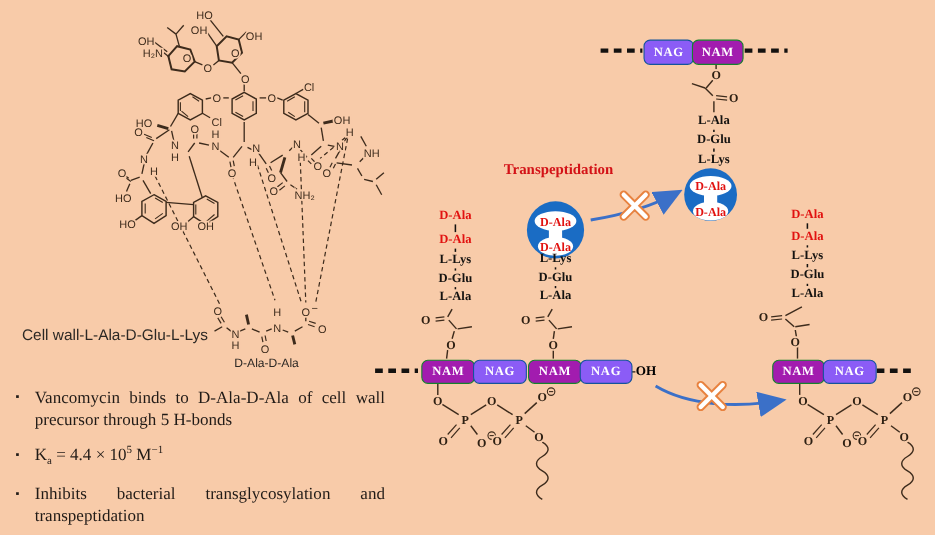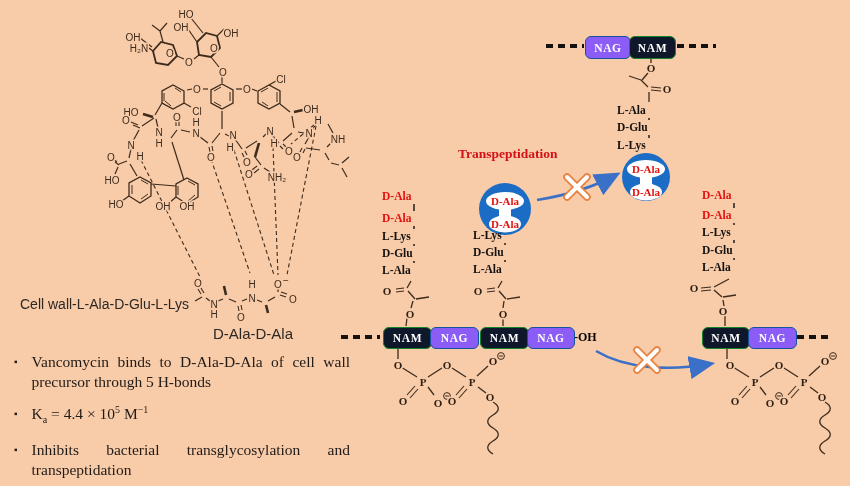--- a/index.html
+++ b/index.html
@@ -3,22 +3,22 @@
 <meta charset="utf-8">
 <style>
   html,body{margin:0;padding:0;background:#f8cba9;}
   #canvas{position:relative;width:850px;height:486px;background:#f8cba9;overflow:hidden;
           font-family:"Liberation Serif",serif;}
   #chem{position:absolute;left:0;top:0;z-index:1;}
   #labels{position:absolute;left:0;top:0;width:850px;height:486px;z-index:2;pointer-events:none;}
   .block{position:absolute;border-radius:6px;color:#fff;display:flex;align-items:center;justify-content:center;
          font:bold 11.5px "Liberation Serif",serif;letter-spacing:.6px;}
   .block.blue{background:#8b5cf6;border:1px solid #13549c;}
-  .block.green{background:#0f172a;border:1px solid #15822c;}
-  .chain-label{position:absolute;width:64px;text-align:left;font:bold 11.5px "Liberation Serif",serif;color:#141210;}
+  .block.green{background:#a21caf;border:1px solid #15822c;}
+  .chain-label{position:absolute;width:64px;text-align:center;font:bold 11.5px "Liberation Serif",serif;color:#141210;}
   .chain-label.red{color:#e11210;}
   .fig-label-red{position:absolute;font:bold 13.5px "Liberation Serif",serif;color:#d31217;white-space:nowrap;}
   .sans-label{position:absolute;font:14px "Liberation Sans",sans-serif;color:#2c2824;white-space:nowrap;}
   .oh-label{position:absolute;font:bold 12px "Liberation Serif",serif;color:#000000;white-space:nowrap;}
   #bullets{position:absolute;left:14px;top:352px;width:336px;margin:0;padding:0;list-style:none;
            font:15.5px "Liberation Serif",serif;color:#211b17;}
   #bullets li{display:flex;gap:14px;margin-bottom:13px;}
   .marker{font-size:10px;line-height:20px;color:#211b17;}
   .btext{flex:1;text-align:justify;text-align-last:left;line-height:1.27;}
   .btext sub{font-size:10px;}
@@ -342,21 +342,21 @@
         <text x="779" y="368.5" class="atR">O</text>
         <text x="804" y="385.5" class="atR">P</text>
         <text x="784" y="404.5" class="atR">O</text>
         <text x="825" y="364.5" class="atR">O</text>
         <text x="822" y="400.5" class="atR">O</text>
       </g>
   </svg>
 
   <div id="labels">
     <div class="sans-label" style="left:20px;top:296px;">Cell wall-L-Ala-D-Glu-L-Lys</div>
-    <div class="sans-label" style="left:213px;top:325px;font-size:15px;">D-Ala-D-Ala</div>
+    <div class="sans-label" style="left:213px;top:325px;font-size:11px;">D-Ala-D-Ala</div>
     <div class="fig-label-red" style="left:458px;top:146px;">Transpeptidation</div>
     <div class="oh-label" style="left:574px;top:330px;">-OH</div>
     <div id="blocks">
         <div class="block blue" style="left: 585px; top: 36px; width: 44px; height: 21px;">NAG</div>
         <div class="block green" style="left: 629px; top: 36px; width: 45px; height: 21px;">NAM</div>
         <div class="block green" style="left: 383px; top: 327px; width: 47px; height: 20px;">NAM</div>
         <div class="block blue" style="left: 430px; top: 327px; width: 47px; height: 20px;">NAG</div>
         <div class="block green" style="left: 480px; top: 327px; width: 47px; height: 20px;">NAM</div>
         <div class="block blue" style="left: 527px; top: 327px; width: 46px; height: 20px;">NAG</div>
         <div class="block green" style="left: 702px; top: 327px; width: 46px; height: 20px;">NAM</div>

